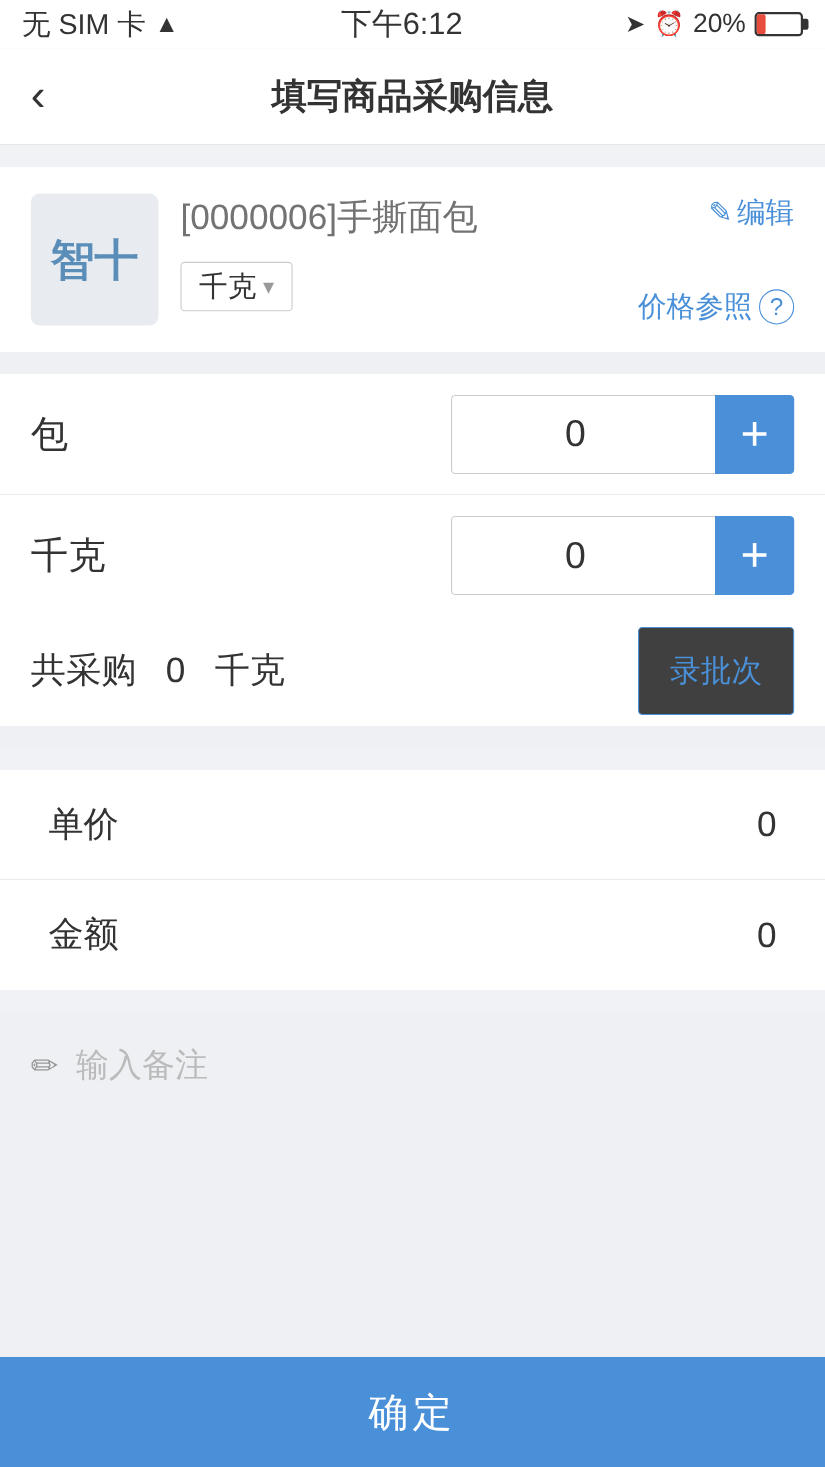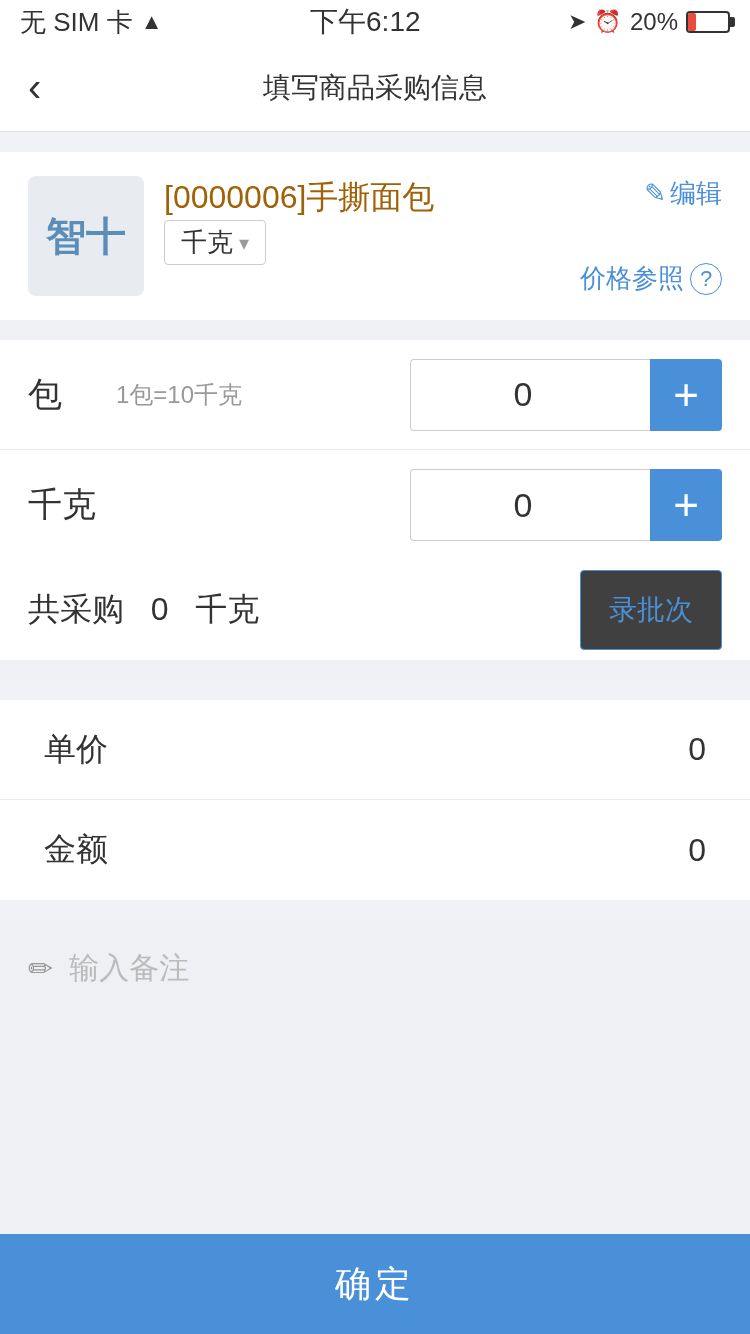--- a/index.html
+++ b/index.html
@@ -65,22 +65,22 @@
       border-bottom: 1px solid #e5e5e5;
     }
     .nav-back {
       position: absolute;
       left: 28px;
       font-size: 40px;
       color: #333;
       cursor: pointer;
     }
     .nav-title {
-      font-size: 28px;
-      font-weight: 400;
+      font-size: 32px;
+      font-weight: 700;
       color: #333;
     }
 
     
     .product-card {
       background: #fff;
       margin-top: 20px;
       padding: 24px 28px;
       display: flex;
       align-items: flex-start;
@@ -98,22 +98,23 @@
       flex-shrink: 0;
     }
     .product-image-logo {
       font-size: 40px;
       color: #5a8db8;
       font-weight: bold;
     }
     .product-info { flex: 1; }
     .product-name {
       font-size: 32px;
-      color: #a16207;
+      color: #737373;
       font-weight: 500;
+      margin-bottom: 18px;
     }
     .product-unit-row {
       display: flex;
       align-items: center;
       gap: 12px;
     }
     .product-unit-label {
       font-size: 28px;
       color: #666;
     }
@@ -344,21 +345,20 @@
     <span style="border:1px solid #4a90d9;border-radius:50%;width:32px;height:32px;display:inline-flex;align-items:center;justify-content:center;font-size:22px;">?</span>
   </div>
 </div>
 
 <div class="section-divider"></div>
 
 <div class="input-section">
 
   <div class="input-row">
     <span class="input-label">包</span>
-    <span class="input-sub">1包=10千克</span>
     <div class="input-right">
       <input class="qty-input" type="number" value="0" style="">
       <button class="plus-btn">+</button>
     </div>
   </div>
 
   <div class="input-row">
     <span class="input-label">千克</span>
     <div class="input-right">
       <input class="qty-input" type="number" value="0" style="">

